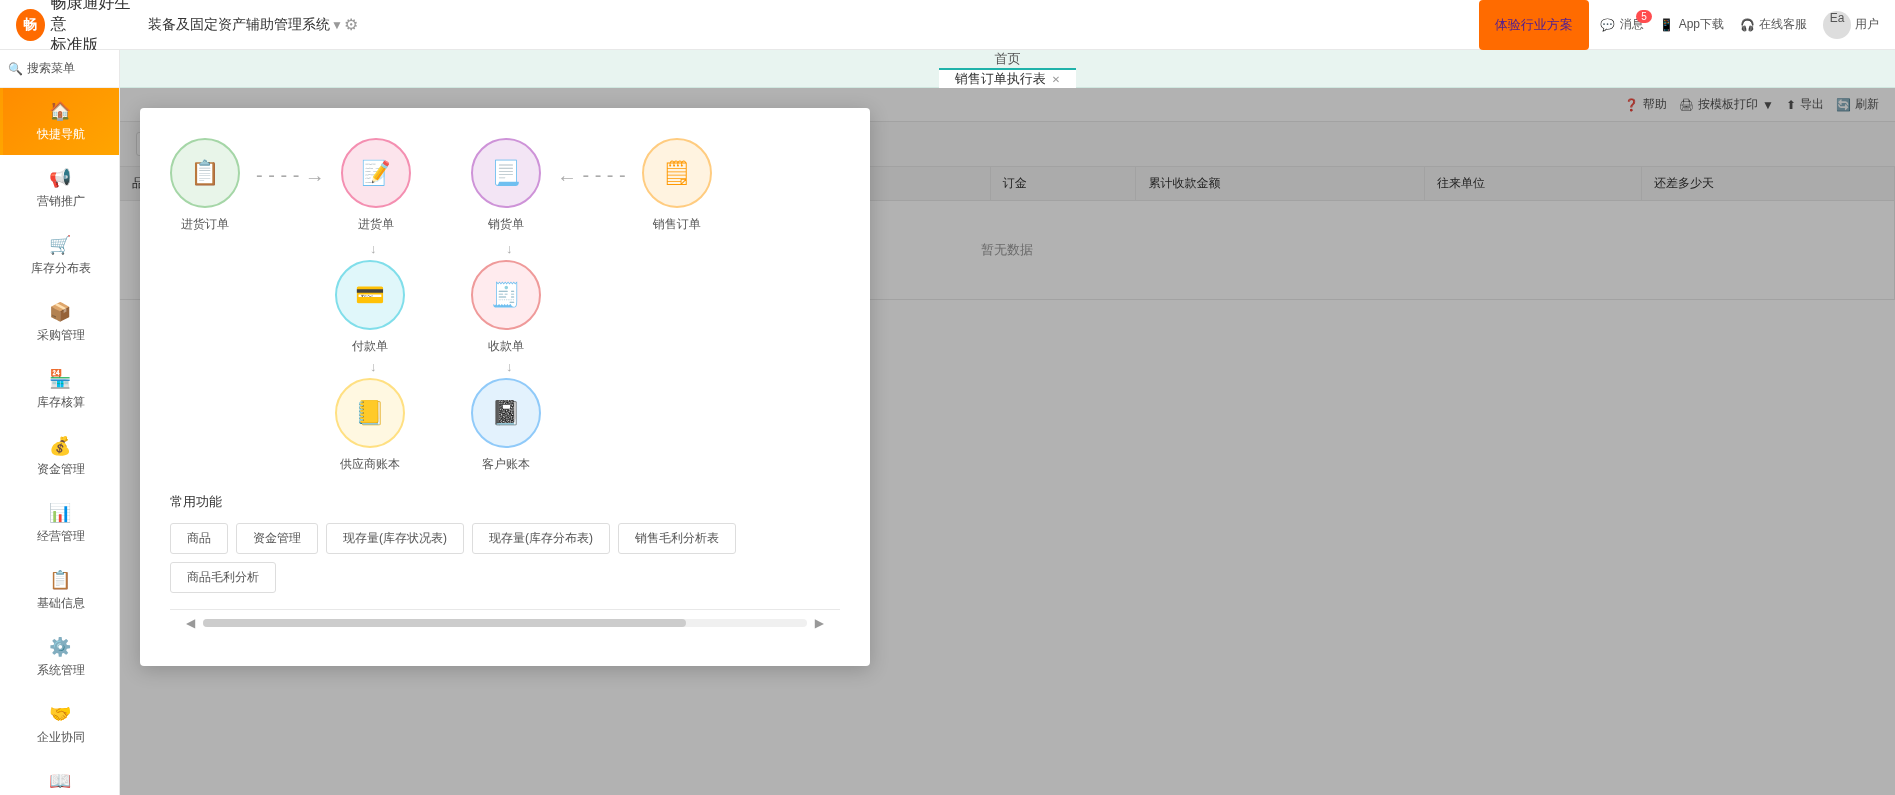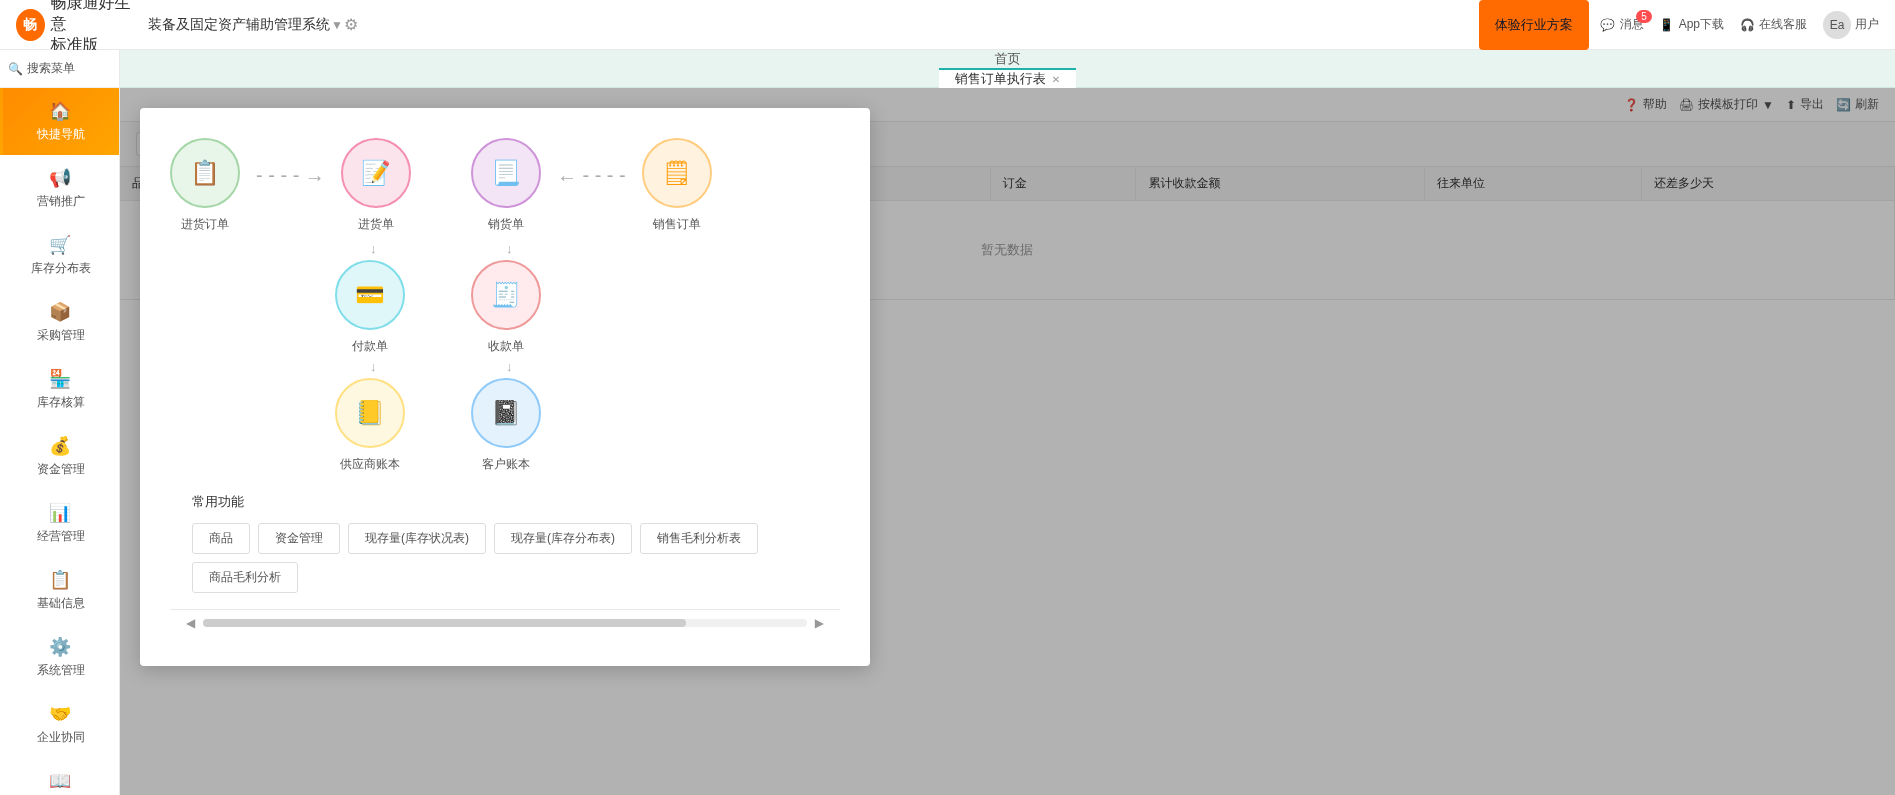--- a/index.html
+++ b/index.html
@@ -13,27 +13,27 @@
     
     .logo-area { display: flex; align-items: center; gap: 6px; width: 120px; }
     .logo-icon { width: 32px; height: 32px; background: #ff6b00; border-radius: 50%; display: flex; align-items: center; justify-content: center; color: white; font-size: 14px; font-weight: bold; }
     .logo-text { font-size: 16px; color: #333; line-height: 1.3; }
 
     
     .system-title { display: flex; align-items: center; gap: 1px; flex: 1; }
     .system-title-text { font-size: 14px; color: #333; }
     .dropdown-arrow { color: #999; font-size: 12px; }
     .settings-icon { color: #999; font-size: 16px; cursor: pointer; }
-    .trial-btn { background: #ff6b00; color: #0f172a; border: none; padding: 16px 16px; border-radius: 4px; cursor: pointer; font-size: 13px; }
+    .trial-btn { background: #ff6b00; color: #4c1d95; border: none; padding: 16px 16px; border-radius: 4px; cursor: pointer; font-size: 13px; }
 
     
     .top-right { display: flex; align-items: center; gap: 16px; margin-left: auto; }
     .top-icon-item { display: flex; align-items: center; gap: 4px; color: #555; font-size: 12px; cursor: pointer; position: relative; }
     .badge { background: #ff4d4f; color: white; border-radius: 10px; font-size: 10px; padding: 1px 5px; position: absolute; top: -6px; right: -8px; }
-    .avatar { width: 28px; height: 28px; border-radius: 50%; background: #ddd; display: flex; align-items: center; justify-content: center; font-size: 12px; }
+    .avatar { width: 28px; height: 28px; border-radius: 50%; background: #ddd; display: flex; justify-content: center; font-size: 12px; }
 
     
     .sidebar { width: 120px; background: #fff; border-right: 1px solid #e8e8e8; display: flex; flex-direction: column; overflow-y: auto; }
     .sidebar-search { padding: 10px 8px; display: flex; align-items: center; gap: 4px; cursor: pointer; color: #555; border-bottom: 1px solid #f0f0f0; }
     .sidebar-search span { font-size: 12px; }
     .sidebar-item { display: flex; flex-direction: column; align-items: center; padding: 12px 8px; cursor: pointer; color: #555; font-size: 12px; gap: 4px; border-left: 3px solid transparent; }
     .sidebar-item.highlight { background: linear-gradient(135deg, #ff8c00, #ffa500); color: white; border-left: 3px solid transparent; }
     .sidebar-icon { font-size: 18px; }
 
     
@@ -82,21 +82,21 @@
     .flow-circle.red-light { background: #fce4ec; color: #e91e63; border: 2px solid #f48fb1; }
     .flow-circle.purple { background: #f3e5f5; color: #9c27b0; border: 2px solid #ce93d8; }
     .flow-circle.orange { background: #fff3e0; color: #ff9800; border: 2px solid #ffcc80; }
     .flow-circle.cyan { background: #e0f7fa; color: #00bcd4; border: 2px solid #80deea; }
     .flow-circle.red { background: #ffebee; color: #f44336; border: 2px solid #ef9a9a; }
     .flow-circle.orange2 { background: #fff8e1; color: #ff9800; border: 2px solid #ffe082; }
     .flow-circle.blue-light { background: #e3f2fd; color: #2196f3; border: 2px solid #90caf9; }
     .flow-label { font-size: 12px; color: #555; text-align: center; }
 
     
-    .common-section { margin-top: 20px; margin-left: 22px; }
+    .common-section { margin-top: 20px; }
     .common-title { font-size: 13px; color: #333; margin-bottom: 12px; }
     .common-btns { display: flex; flex-wrap: wrap; gap: 8px; }
     .common-btn { border: 1px solid #ddd; background: white; padding: 6px 16px; border-radius: 3px; font-size: 12px; color: #555; cursor: pointer; }
 
     
     .scroll-area { border-top: 1px solid #e8e8e8; padding: 6px 16px; display: flex; align-items: center; gap: 8px; }
     .scroll-track { flex: 1; height: 8px; background: #f0f0f0; border-radius: 4px; position: relative; }
     .scroll-thumb { height: 8px; background: #ccc; border-radius: 4px; width: 80%; }
     .scroll-arrow { color: #999; cursor: pointer; font-size: 12px; }
   </style>

